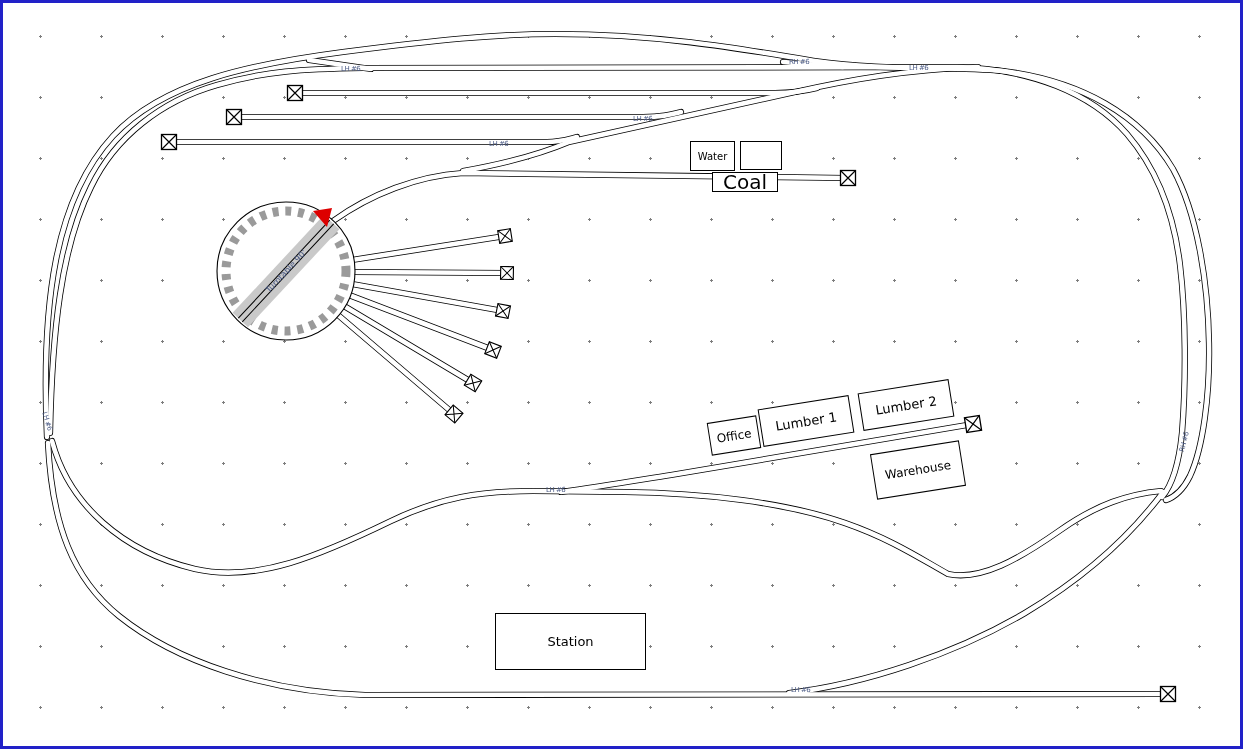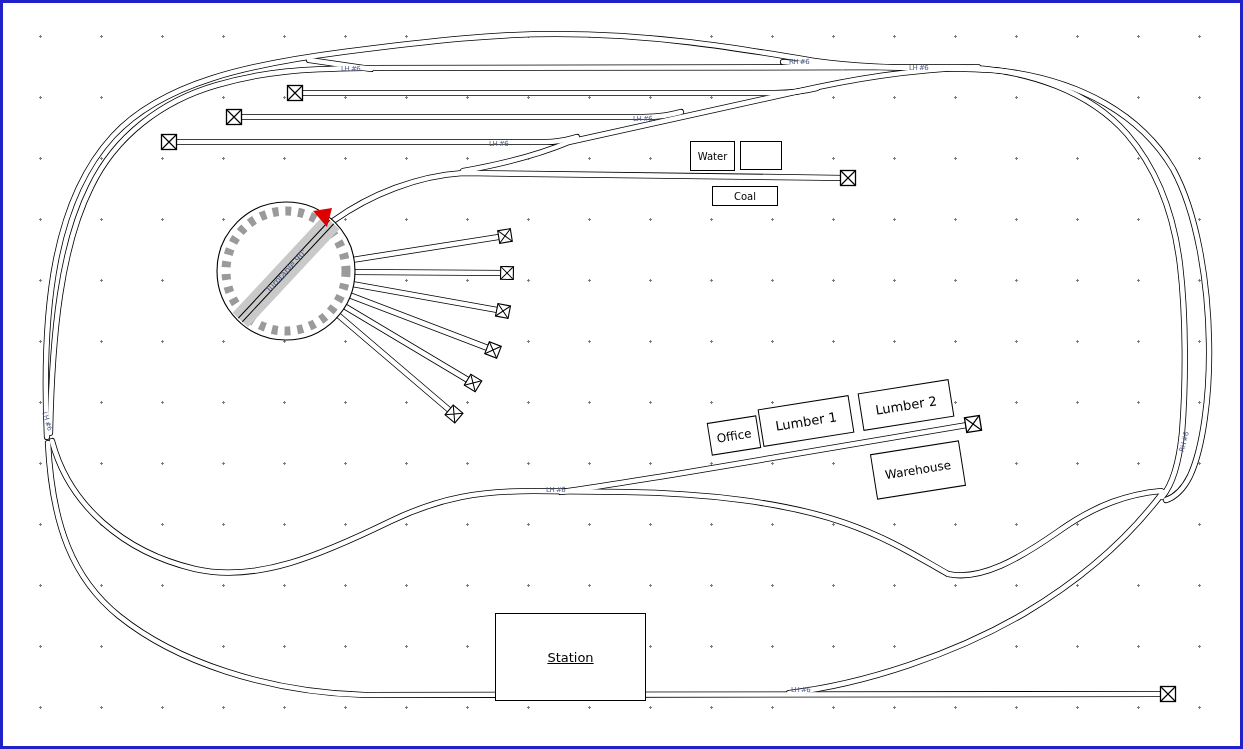--- a/index.html
+++ b/index.html
@@ -136,36 +136,36 @@
       <use href="#bumper" transform="translate(1165,691)"></use>
     </g>
   </svg>
 
   <div class="bldg" style="left:687px; top:138px; width:45px; height:30px; font-size:10px;text-align:center;">
     <span>Water</span>
   </div>
   <div class="bldg" style="left:737px; top:138px; width:42px; height:29px; font-size:10px;">
     <span></span>
   </div>
-  <div class="bldg" style="left:709px; top:183px; width:66px; height:20px; font-size:10px;">
+  <div class="bldg" style="left:709px; top:169px; width:66px; height:20px; font-size:20px;">
     <span>Coal</span>
   </div>
   <div class="bldg rot" style="left:706px; top:416px; width:50px; height:33px; font-size:12px;">
     <span>Office</span>
   </div>
   <div class="bldg rot" style="left:757px; top:399px; width:92px; height:38px; font-size:13px;">
     <span>Lumber 1</span>
   </div>
   <div class="bldg rot" style="left:857px; top:383px; width:92px; height:38px; font-size:13px;">
     <span>Lumber 2</span>
   </div>
   <div class="bldg rot" style="left:870px; top:444px; width:90px; height:46px; font-size:12px;">
     <span>Warehouse</span>
   </div>
-  <div class="bldg" style="left:492px; top:610px; width:151px; height:88px; font-size:13px;text-decoration:underline;">
+  <div class="bldg" style="left:492px; top:610px; width:151px; height:57px; font-size:13px;">
     <span>Station</span>
   </div>
 
   <span class="tlabel" style="left:338px; top:63px;">LH #6</span>
   <span class="tlabel" style="left:786px; top:56px;">RH #6</span>
   <span class="tlabel" style="left:906px; top:62px;">LH #6</span>
   <span class="tlabel" style="left:486px; top:138px;">LH #6</span>
   <span class="tlabel" style="left:630px; top:113px;">LH #6</span>
   <span class="tlabel" style="left:543px; top:484px;">LH #6</span>
   <span class="tlabel" style="left:788px; top:684px;">LH #6</span>

